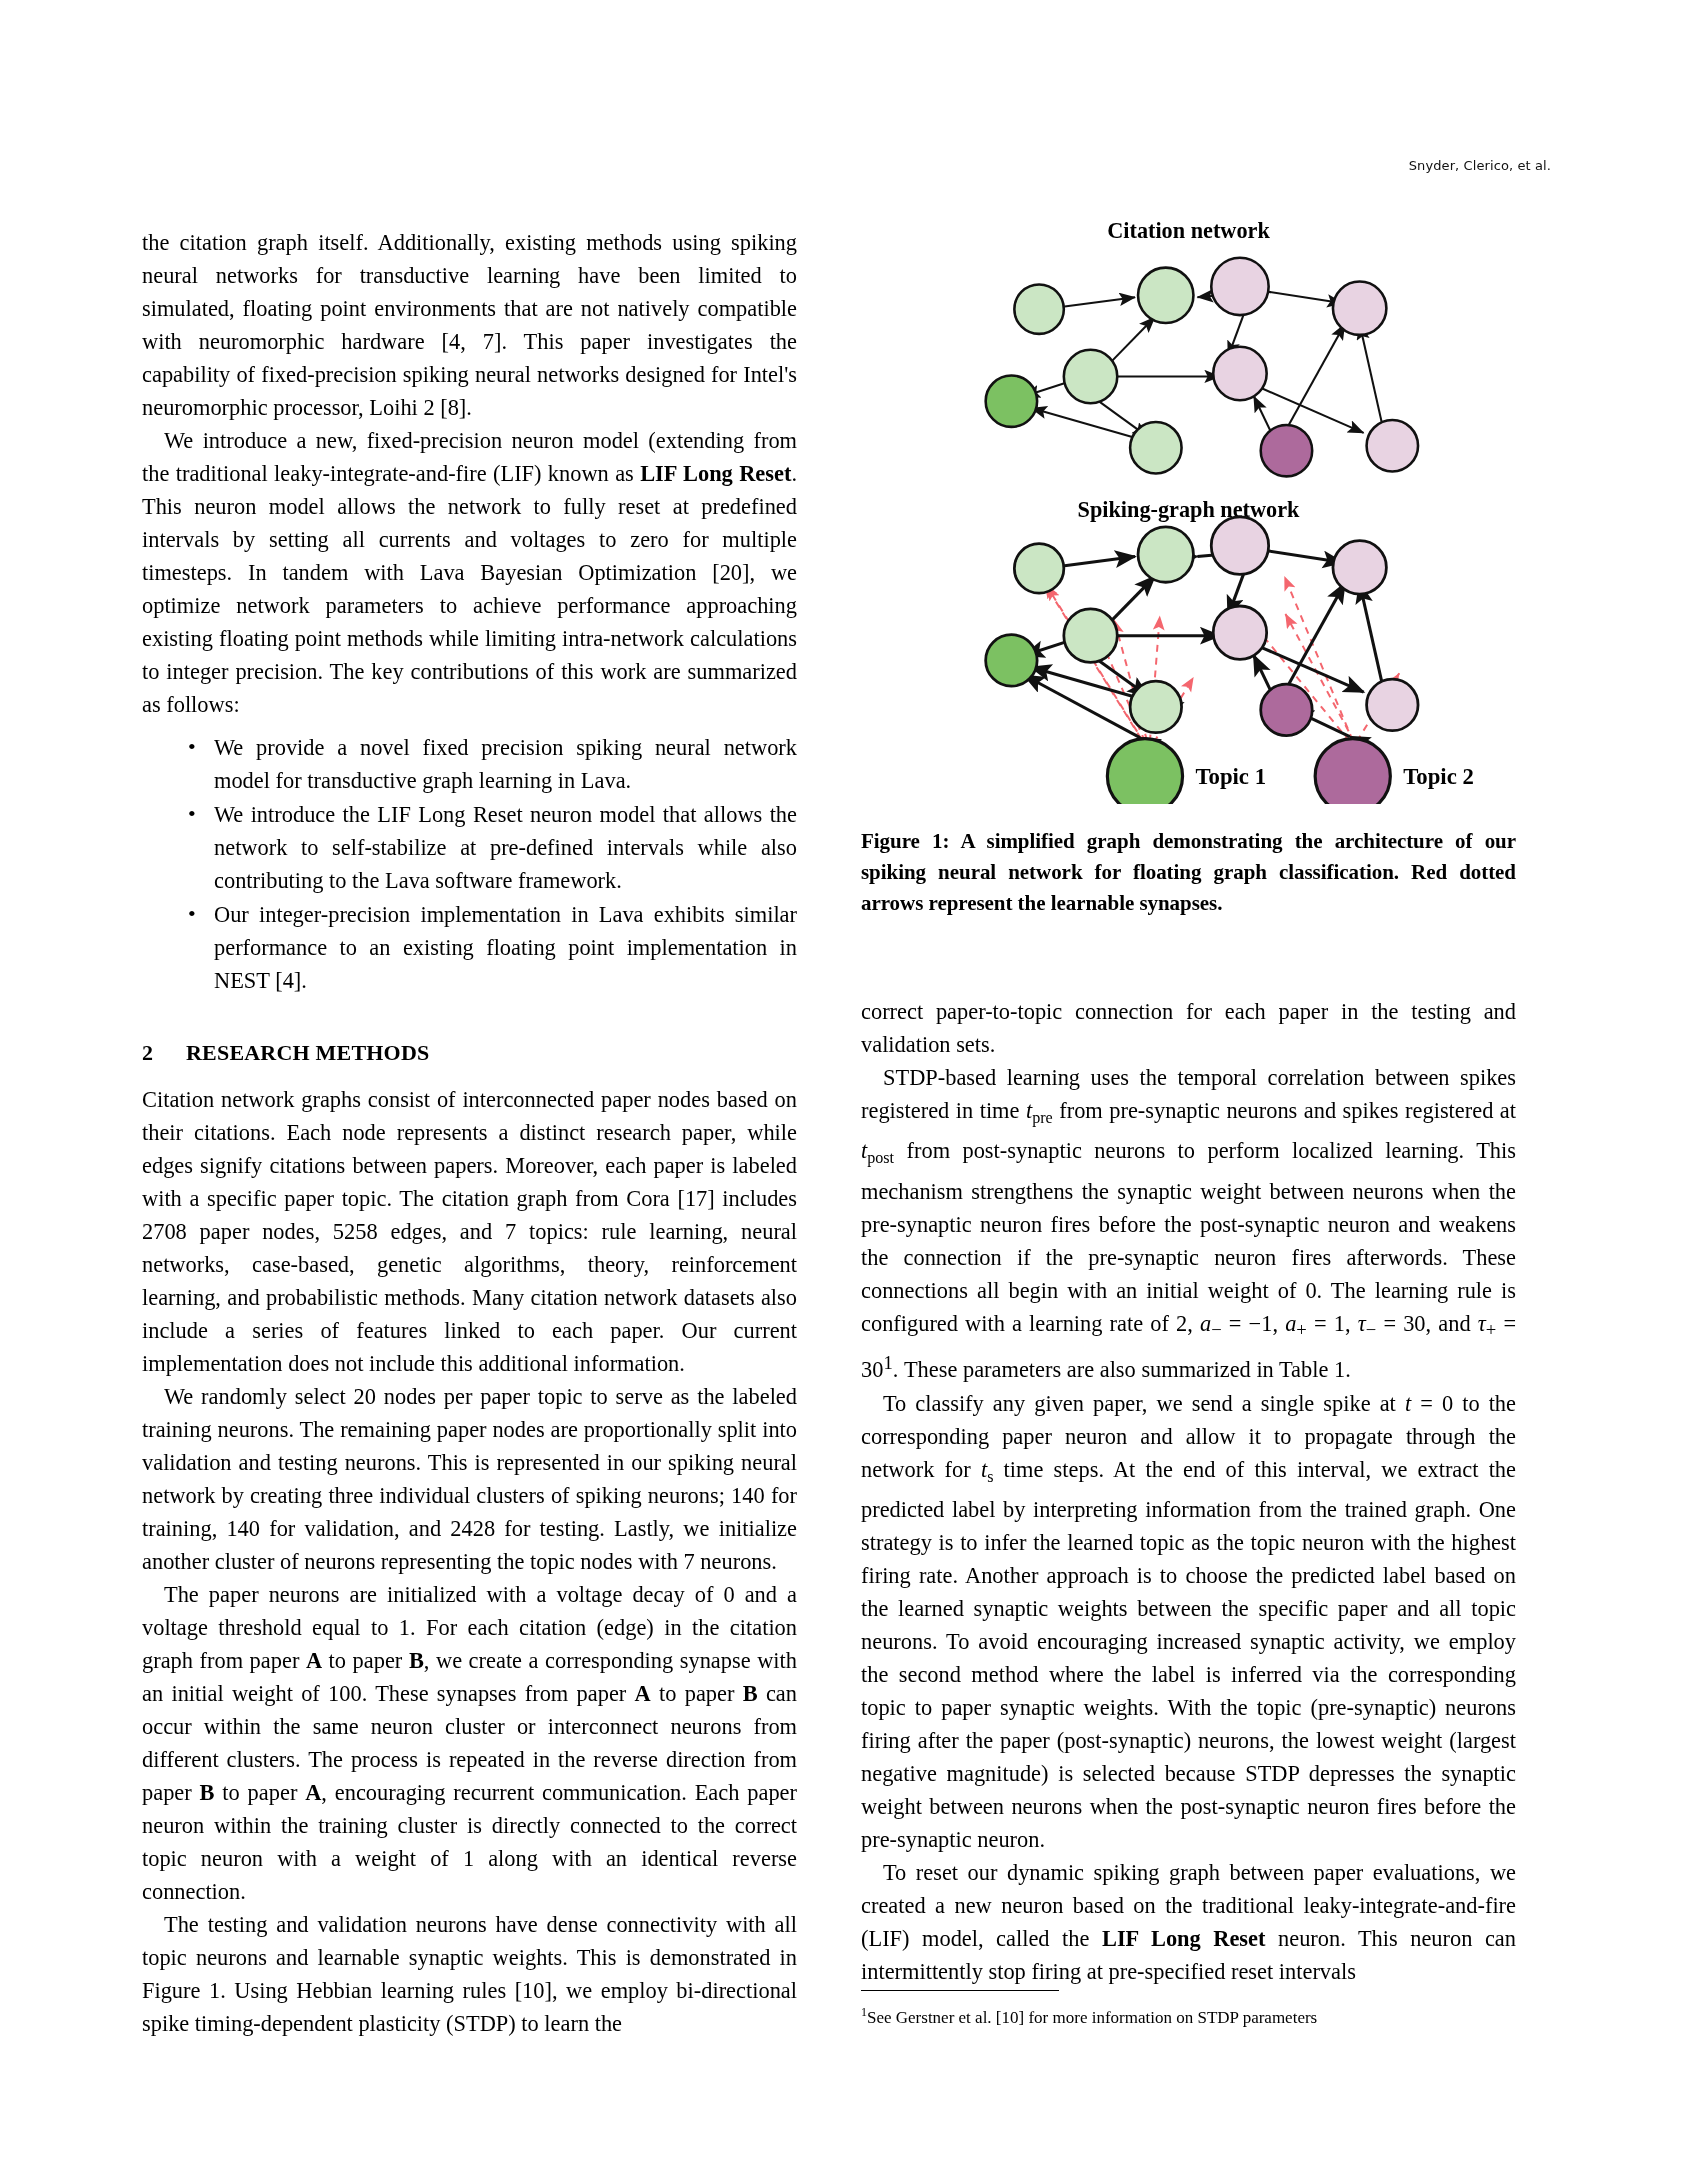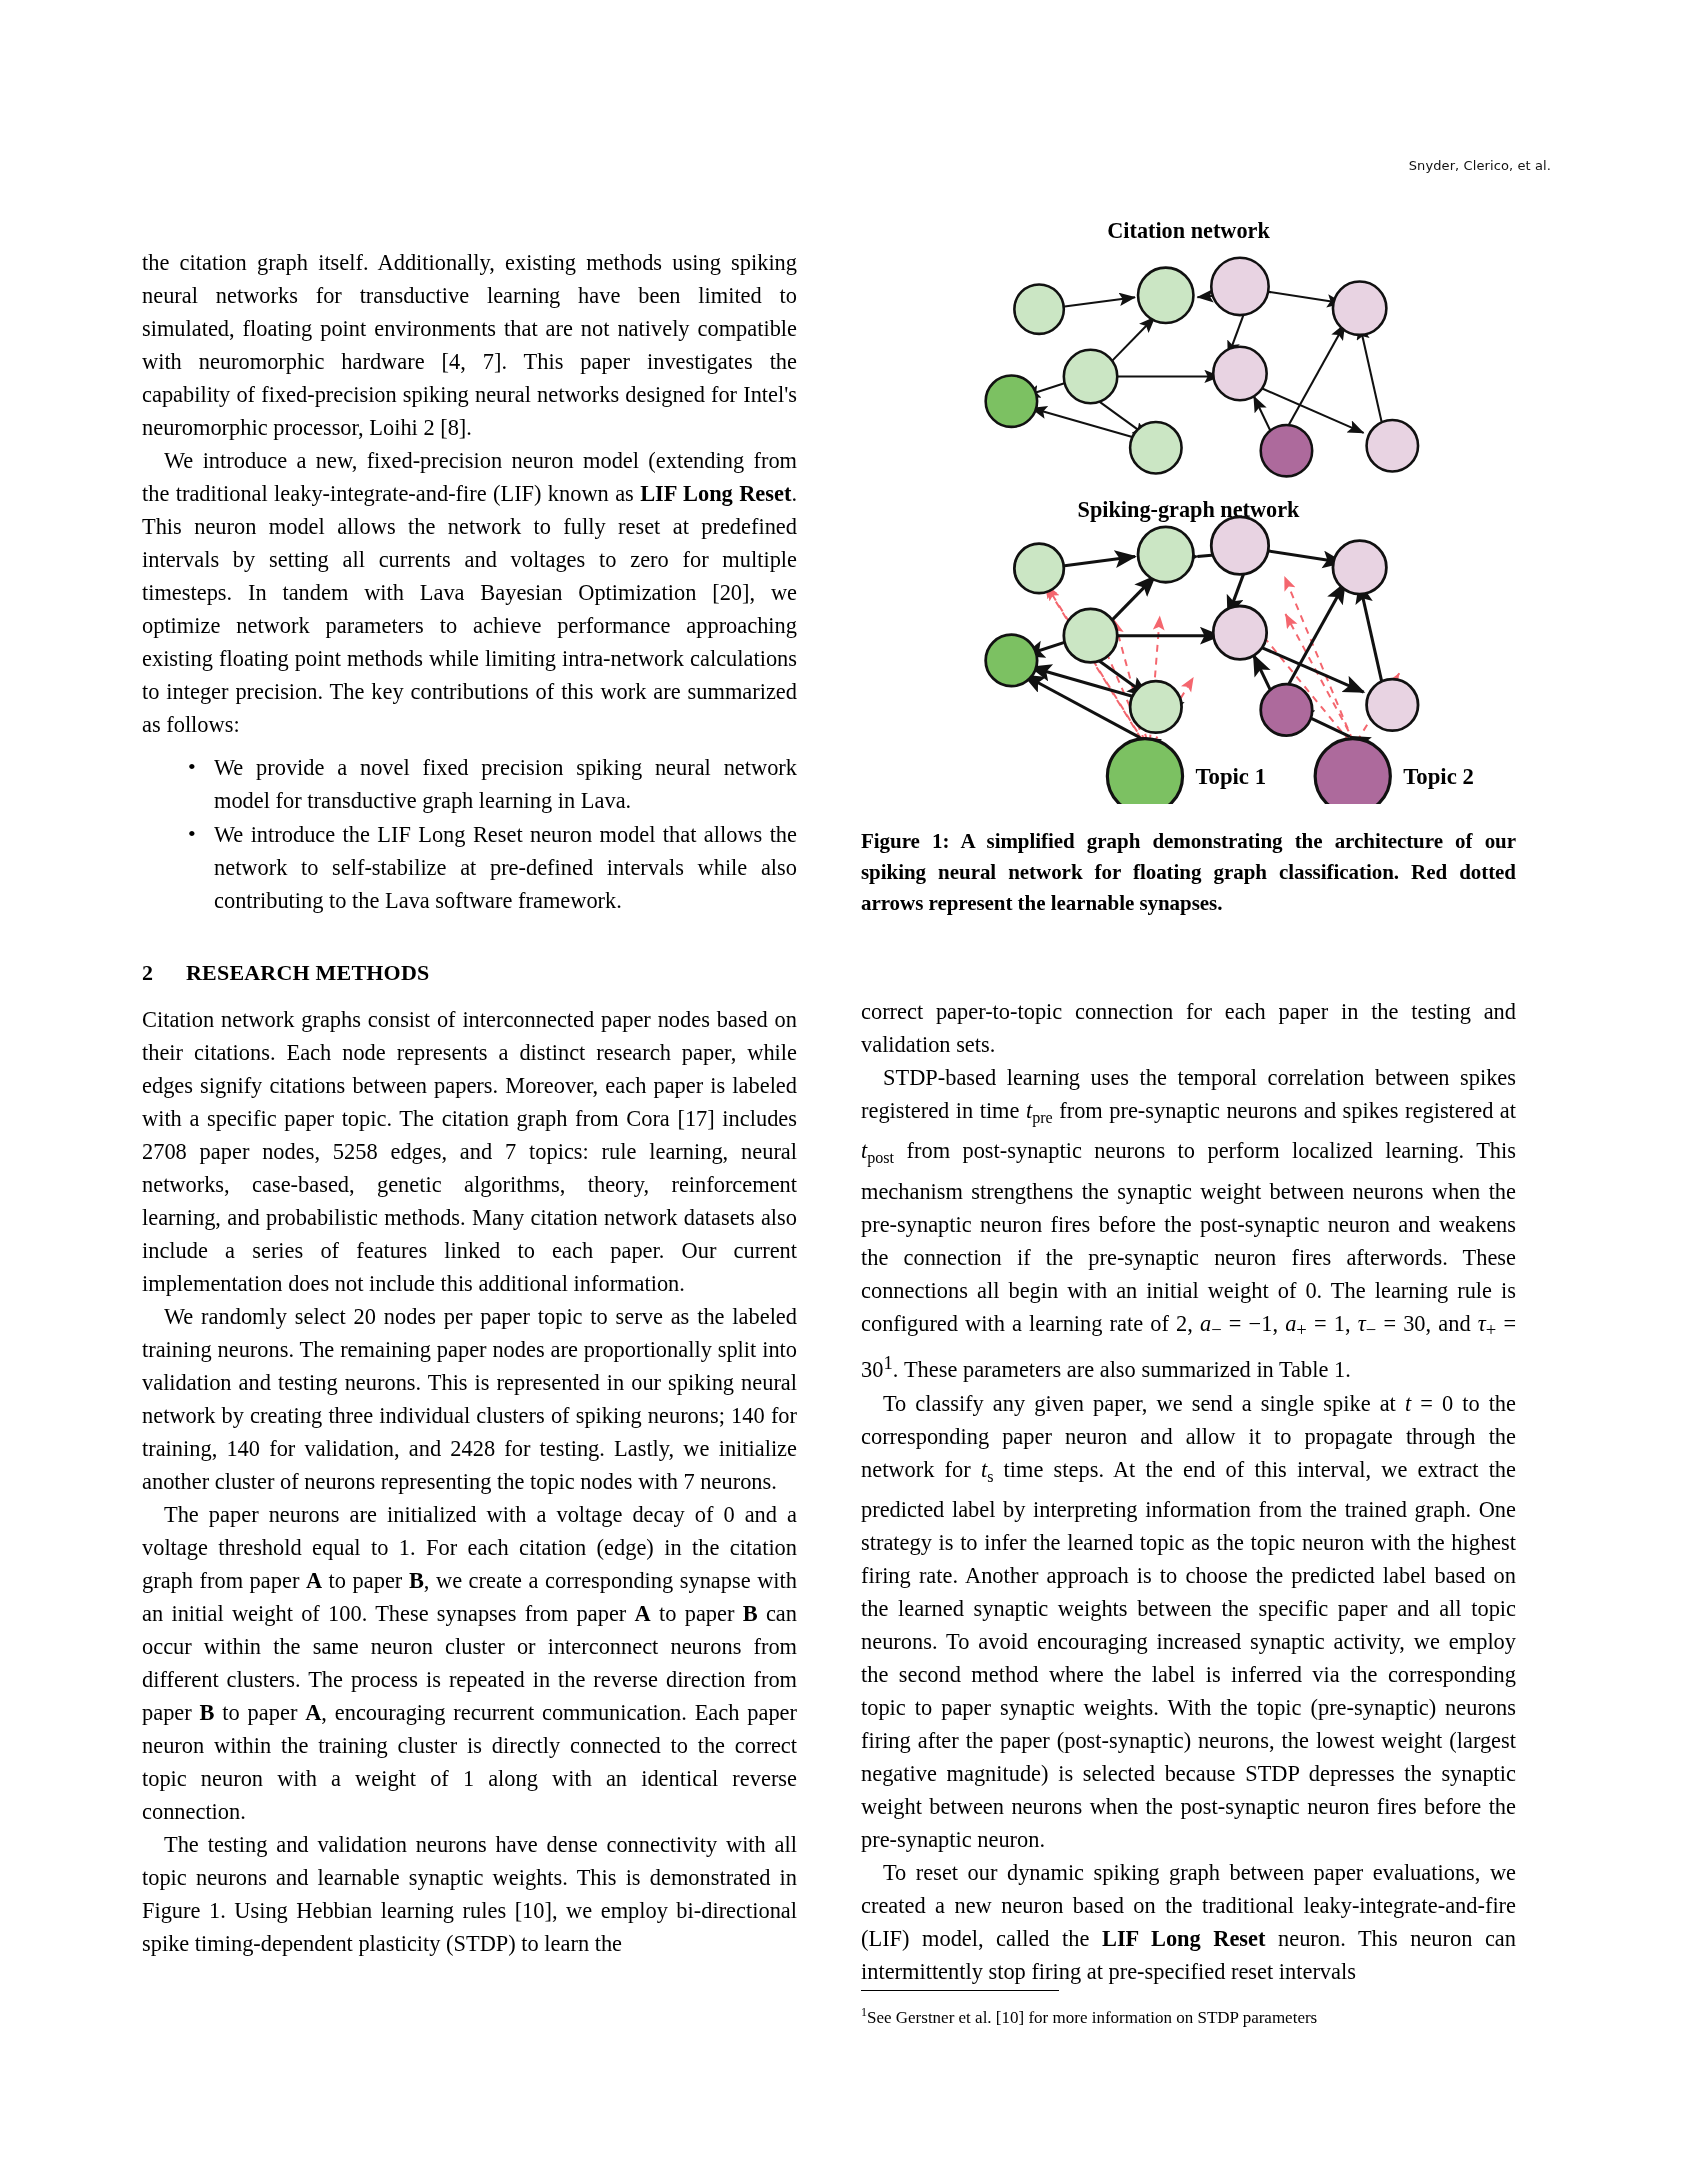--- a/index.html
+++ b/index.html
@@ -28,21 +28,21 @@
   .col {
     position:absolute;
     top:226px;
     width:655px;
     font-size:22.4px;
     line-height:33px;
     text-align:justify;
     text-justify:inter-word;
     hyphens:manual;
   }
-  .col.left  { left:142px;margin-top:20px; }
+  .col.left  { left:142px; }
   .col.right { left:861px; top:995px; width:655px; }
 
   p { margin:0; text-indent:0; }
   p + p { text-indent:22px; }
   p.cont { text-indent:0; }
 
   b, .bold { font-weight:bold; }
 
   
   ul.contrib {
@@ -130,20 +130,21 @@
 
   <div class="col left">
 
     <p>the citation graph itself. Additionally, existing methods using spiking neural networks for transductive learning have been limited to simulated, floating point environments that are not natively compatible with neuromorphic hardware [4, 7]. This paper investigates the capability of fixed-precision spiking neural networks designed for Intel's neuromorphic processor, Loihi 2 [8].</p>
 
     <p><span>We introduce a new, fixed-precision neuron model (extending from the traditional leaky-integrate-and-fire (LIF) known as </span><b>LIF Long Reset</b><span>. This neuron model allows the network to fully reset at predefined intervals by setting all currents and voltages to zero for multiple timesteps. In tandem with Lava Bayesian Optimization [20], we optimize network parameters to achieve performance approaching existing floating point methods while limiting intra-network calculations to integer precision. The key contributions of this work are summarized as follows:</span></p>
 
     <ul class="contrib">
       <li>We provide a novel fixed precision spiking neural network model for transductive graph learning in Lava.</li>
       <li>We introduce the LIF Long Reset neuron model that allows the network to self-stabilize at pre-defined intervals while also contributing to the Lava software framework.</li>
+      <li>Our integer-precision implementation in Lava exhibits similar performance to an existing floating point implementation in NEST [4].</li>
     </ul>
 
     <h2 class="section"><span class="num">2</span><span>RESEARCH METHODS</span></h2>
 
     <p class="cont">Citation network graphs consist of interconnected paper nodes based on their citations. Each node represents a distinct research paper, while edges signify citations between papers. Moreover, each paper is labeled with a specific paper topic. The citation graph from Cora [17] includes 2708 paper nodes, 5258 edges, and 7 topics: rule learning, neural networks, case-based, genetic algorithms, theory, reinforcement learning, and probabilistic methods. Many citation network datasets also include a series of features linked to each paper. Our current implementation does not include this additional information.</p>
     <p>We randomly select 20 nodes per paper topic to serve as the labeled training neurons. The remaining paper nodes are proportionally split into validation and testing neurons. This is represented in our spiking neural network by creating three individual clusters of spiking neurons; 140 for training, 140 for validation, and 2428 for testing. Lastly, we initialize another cluster of neurons representing the topic nodes with 7 neurons.</p>
 
     <p><span>The paper neurons are initialized with a voltage decay of 0 and a voltage threshold equal to 1. For each citation (edge) in the citation graph from paper </span><b>A</b><span> to paper </span><b>B</b><span>, we create a corresponding synapse with an initial weight of 100. These synapses from paper </span><b>A</b><span> to paper </span><b>B</b><span> can occur within the same neuron cluster or interconnect neurons from different clusters. The process is repeated in the reverse direction from paper </span><b>B</b><span> to paper </span><b>A</b><span>, encouraging recurrent communication. Each paper neuron within the training cluster is directly connected to the correct topic neuron with a weight of 1 along with an identical reverse connection.</span></p>
 
     <p>The testing and validation neurons have dense connectivity with all topic neurons and learnable synaptic weights. This is demonstrated in Figure 1. Using Hebbian learning rules [10], we employ bi-directional spike timing-dependent plasticity (STDP) to learn the</p>

